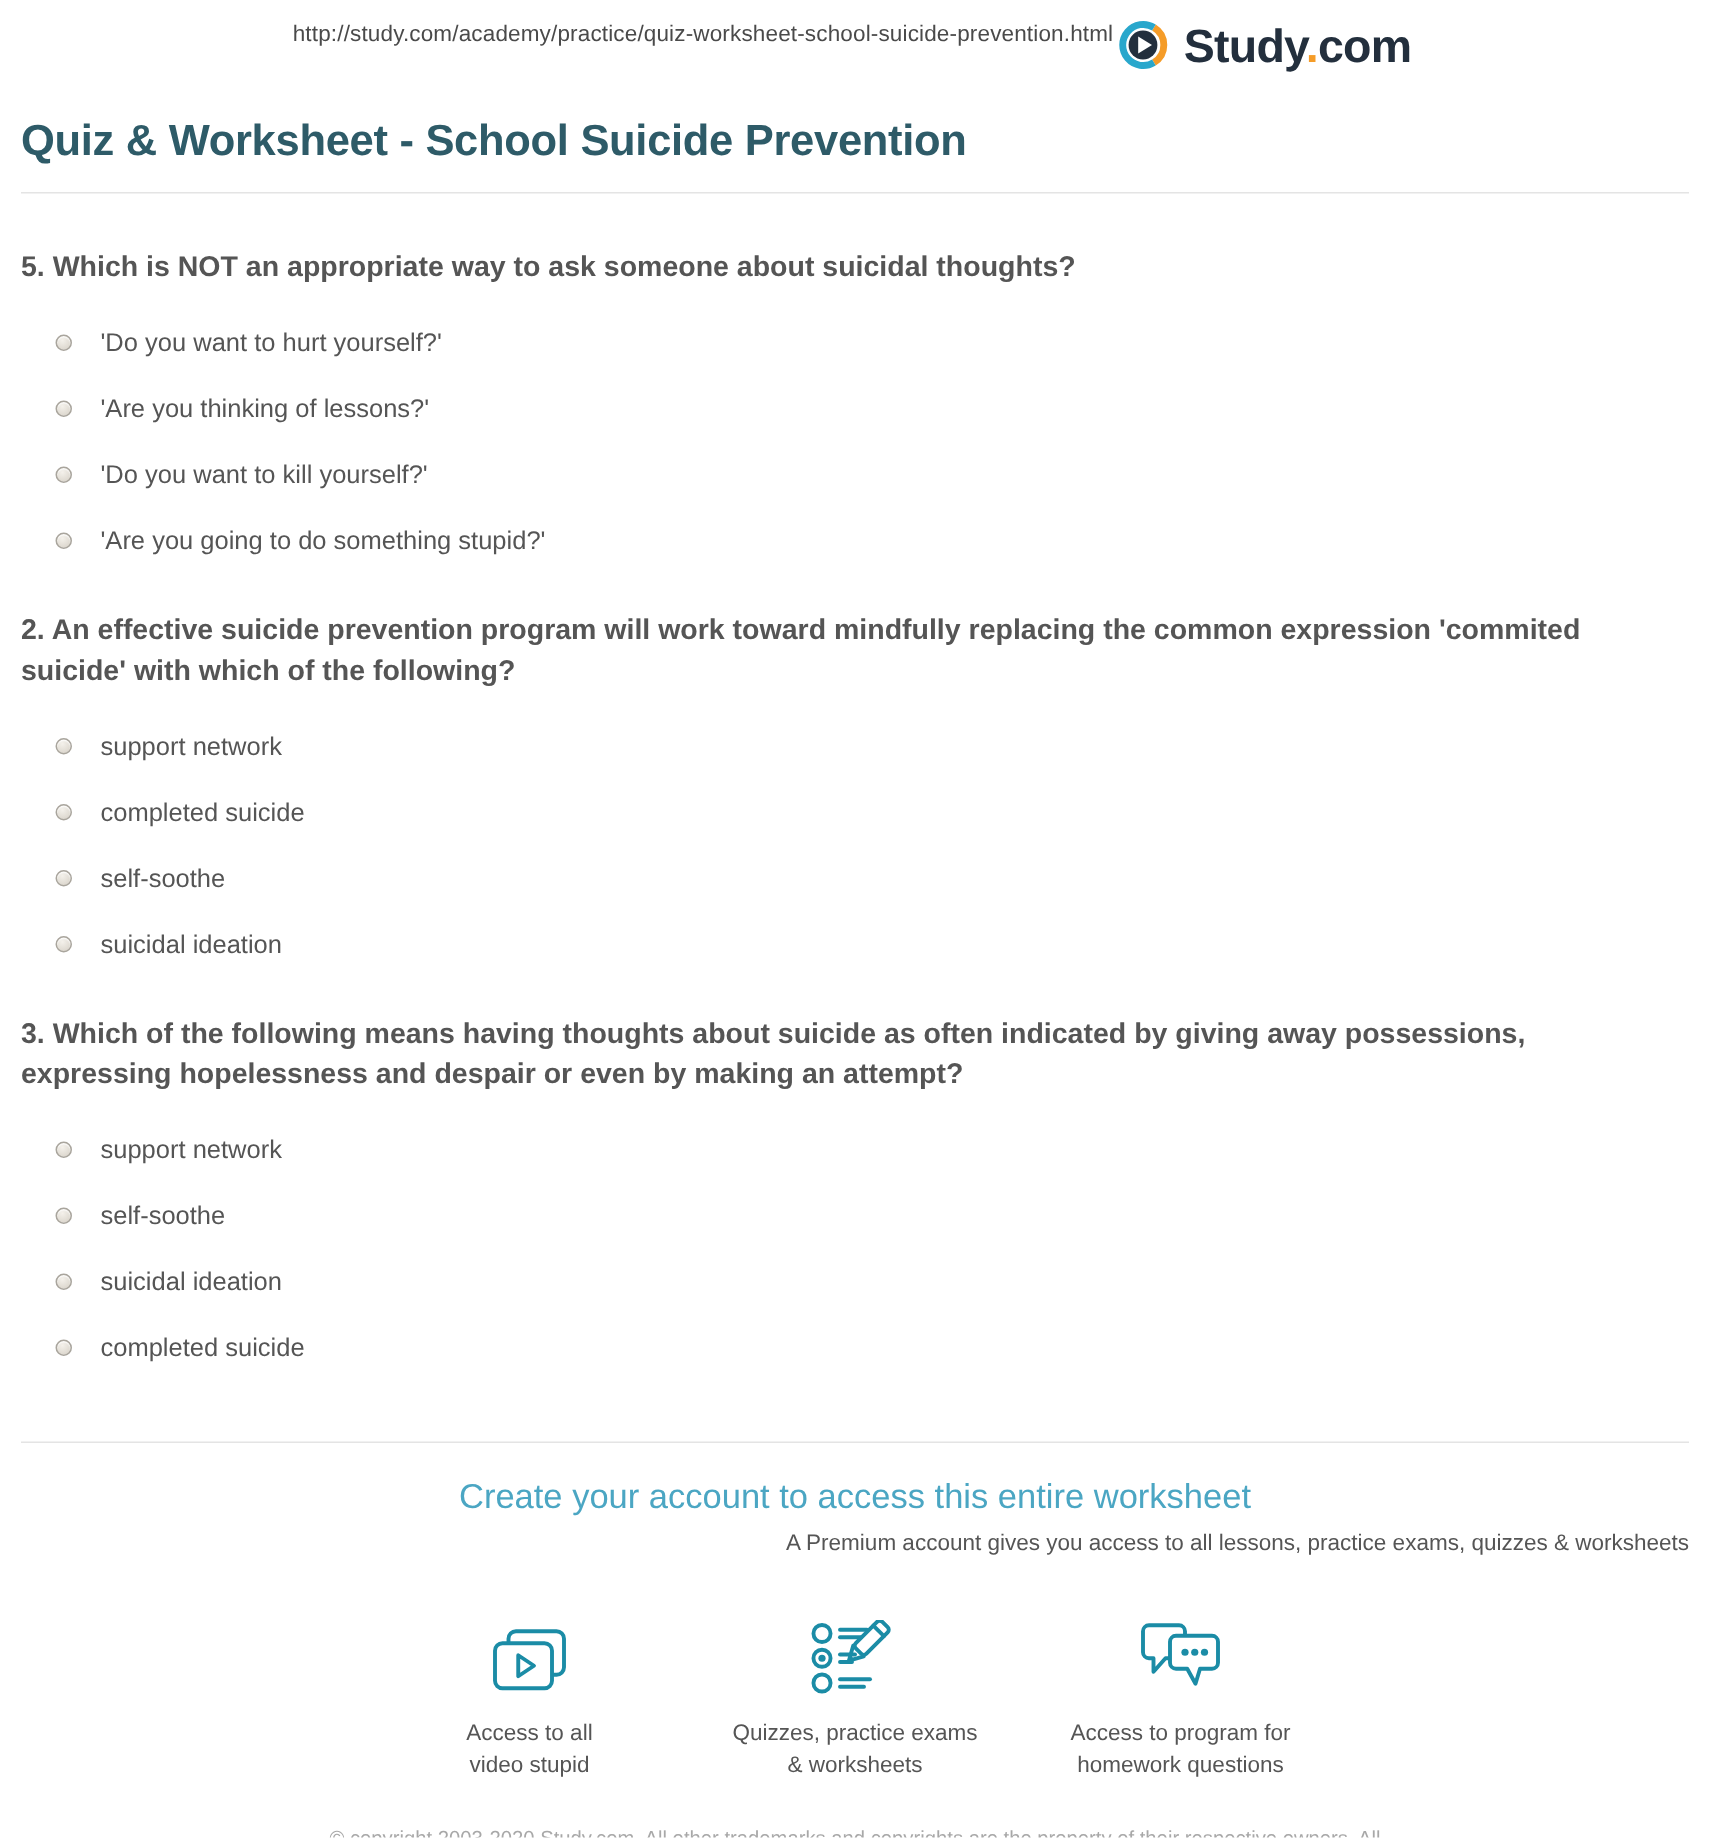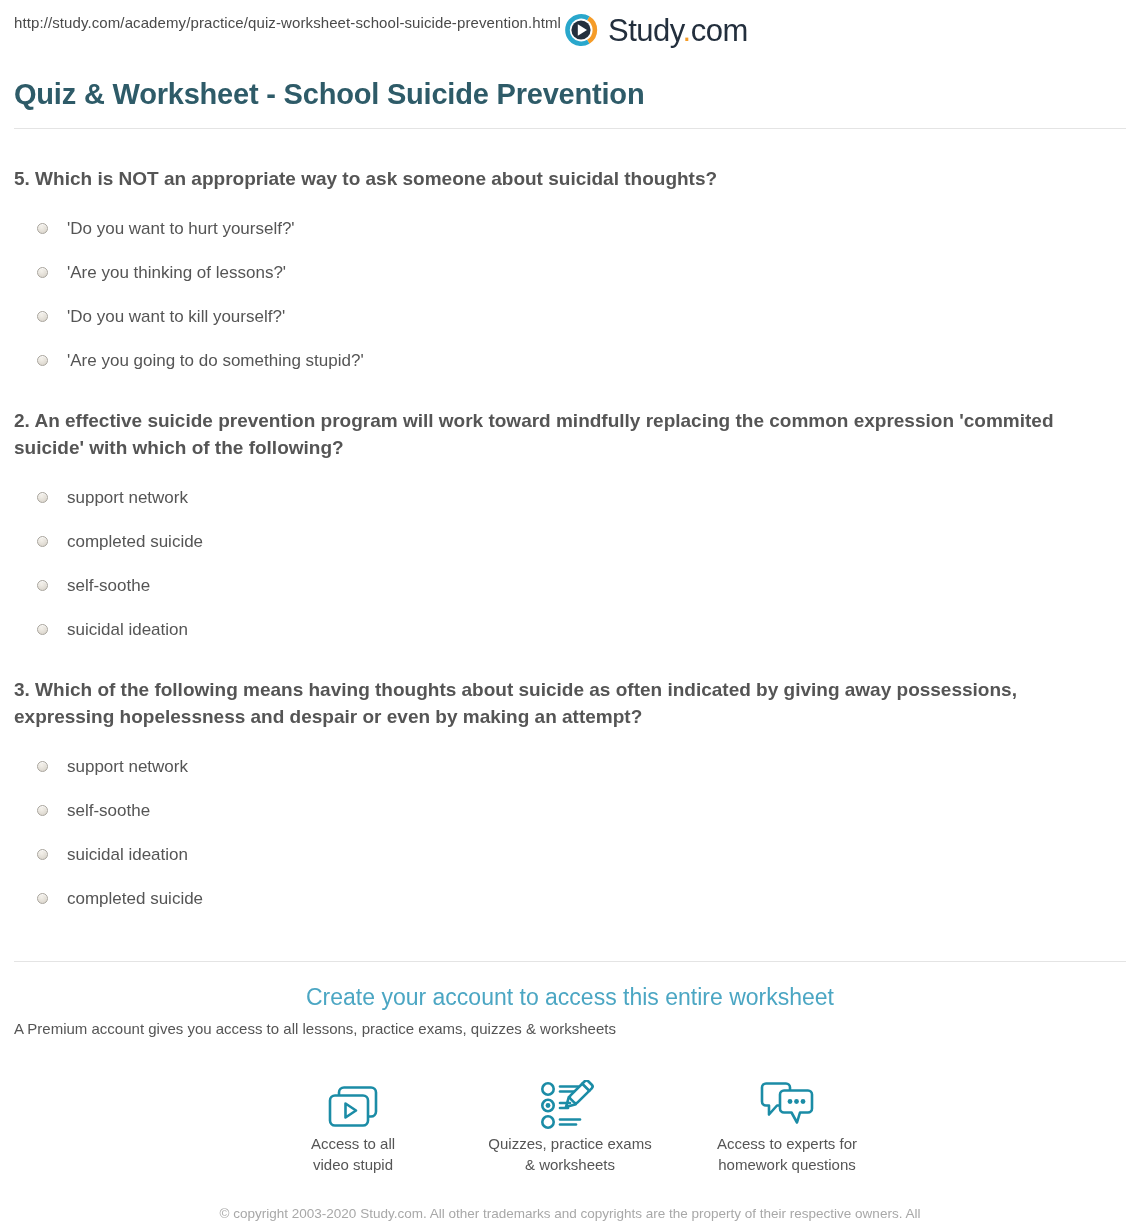--- a/index.html
+++ b/index.html
@@ -16,48 +16,48 @@
   *{box-sizing:border-box;margin:0;padding:0;}
   html,body{background:#fff;}
   body{
     width:1140px;height:1225px;overflow:hidden;
     font-family:"Liberation Sans", sans-serif;
     color:var(--text-gray);
     position:relative;
   }
   .page{padding:10px 14px 0;}
   
-  .header{display:flex;justify-content:flex-start;align-items:flex-start;}
+  .header{display:flex;justify-content:center;align-items:flex-start;}
   .url{font-size:15px;color:#4a4a4a;margin-top:4px;letter-spacing:.1px;}
   .logo{display:flex;align-items:center;gap:7px;margin-right:4px;}
-  .logo-text{font-size:31px;font-weight:normal;color:var(--brand-navy);letter-spacing:-.5px;line-height:1;}
+  .logo-text{font-size:31px;font-weight:bold;color:var(--brand-navy);letter-spacing:-.5px;line-height:1;}
   .logo-text .dot{color:var(--brand-orange);}
   
   .page-title{margin-top:28px;font-size:29px;font-weight:bold;color:var(--title-teal);letter-spacing:-.2px;}
   hr.sep{border:none;border-top:1px solid var(--line-gray);margin-top:17px;}
   
   .question{margin-top:36px;}
   .q-text{font-size:19px;font-weight:bold;color:var(--text-gray);line-height:1.45;max-width:1075px;}
   .options{margin-top:26px;}
   .option{display:flex;align-items:center;gap:19px;padding-left:23px;height:20px;margin-bottom:24px;cursor:pointer;}
   .radio{
     flex:0 0 auto;width:11px;height:11px;border-radius:50%;
     background:radial-gradient(circle at 40% 32%, #f4f1eb 0%, #ddd8cf 75%);
     border:1px solid #a9a59d;
     box-shadow:inset 0 1px 1px rgba(255,255,255,.9);
   }
   .option-label{font-size:17px;color:var(--text-gray);}
   
   .cta hr.sep{margin-top:52px;}
   .cta-title{margin-top:22px;text-align:center;font-size:23px;font-weight:400;color:var(--cta-blue);}
-  .cta-sub{margin-top:9px;text-align:left;font-size:15px;color:var(--text-gray);}
+  .cta-sub{margin-top:9px;text-align:right;font-size:15px;color:var(--text-gray);}
   .features{margin-top:36px;display:flex;justify-content:center;}
   .feature{width:217px;display:flex;flex-direction:column;align-items:center;}
   .feature .icon-box{height:60px;display:flex;align-items:flex-end;justify-content:center;}
-  .feature-label{margin-top:0;text-align:center;font-size:15px;line-height:1.4;color:var(--text-gray);}
+  .feature-label{margin-top:12px;text-align:center;font-size:15px;line-height:1.4;color:var(--text-gray);}
   
   .footer{margin-top:30px;text-align:center;}
   .copyright{display:inline-block;max-width:715px;font-size:13.5px;line-height:1.35;color:var(--muted-gray);}
   svg{display:block;}
 </style>
 </head>
 <body>
 
 <div class="page">
 
@@ -197,21 +197,21 @@
         <div class="icon-box">
           <svg width="64" height="53" viewBox="0 0 64 53" fill="none" stroke="#1b8ca6" stroke-width="2.6" stroke-linejoin="round">
             <path d="M11 3.5 h20 a4 4 0 0 1 4 4 v14 a4 4 0 0 1 -4 4 h-9 l-8 9 v-9 h-3 a4 4 0 0 1 -4 -4 v-14 a4 4 0 0 1 4 -4 Z"></path>
             <path d="M29 10.5 h24 a4 4 0 0 1 4 4 v14 a4 4 0 0 1 -4 4 h-8 l-3 10 -5.5 -10 h-7.5 a4 4 0 0 1 -4 -4 v-14 a4 4 0 0 1 4 -4 Z" fill="#ffffff"></path>
             <circle cx="35" cy="21.5" r="2.4" fill="#1b8ca6" stroke="none"></circle>
             <circle cx="41.5" cy="21.5" r="2.4" fill="#1b8ca6" stroke="none"></circle>
             <circle cx="48" cy="21.5" r="2.4" fill="#1b8ca6" stroke="none"></circle>
           </svg>
         </div>
         <div class="feature-label">
-          <div>Access to experts for</div>
+          <div>Access to program for</div>
           <div>homework questions</div>
         </div>
       </div>
 
     </div>
   </section>
 
   <div class="footer">
     <span class="copyright">© copyright 2003-2020 Study.com. All other trademarks and copyrights are the property of their respective owners. All rights reserved.</span>
   </div>

